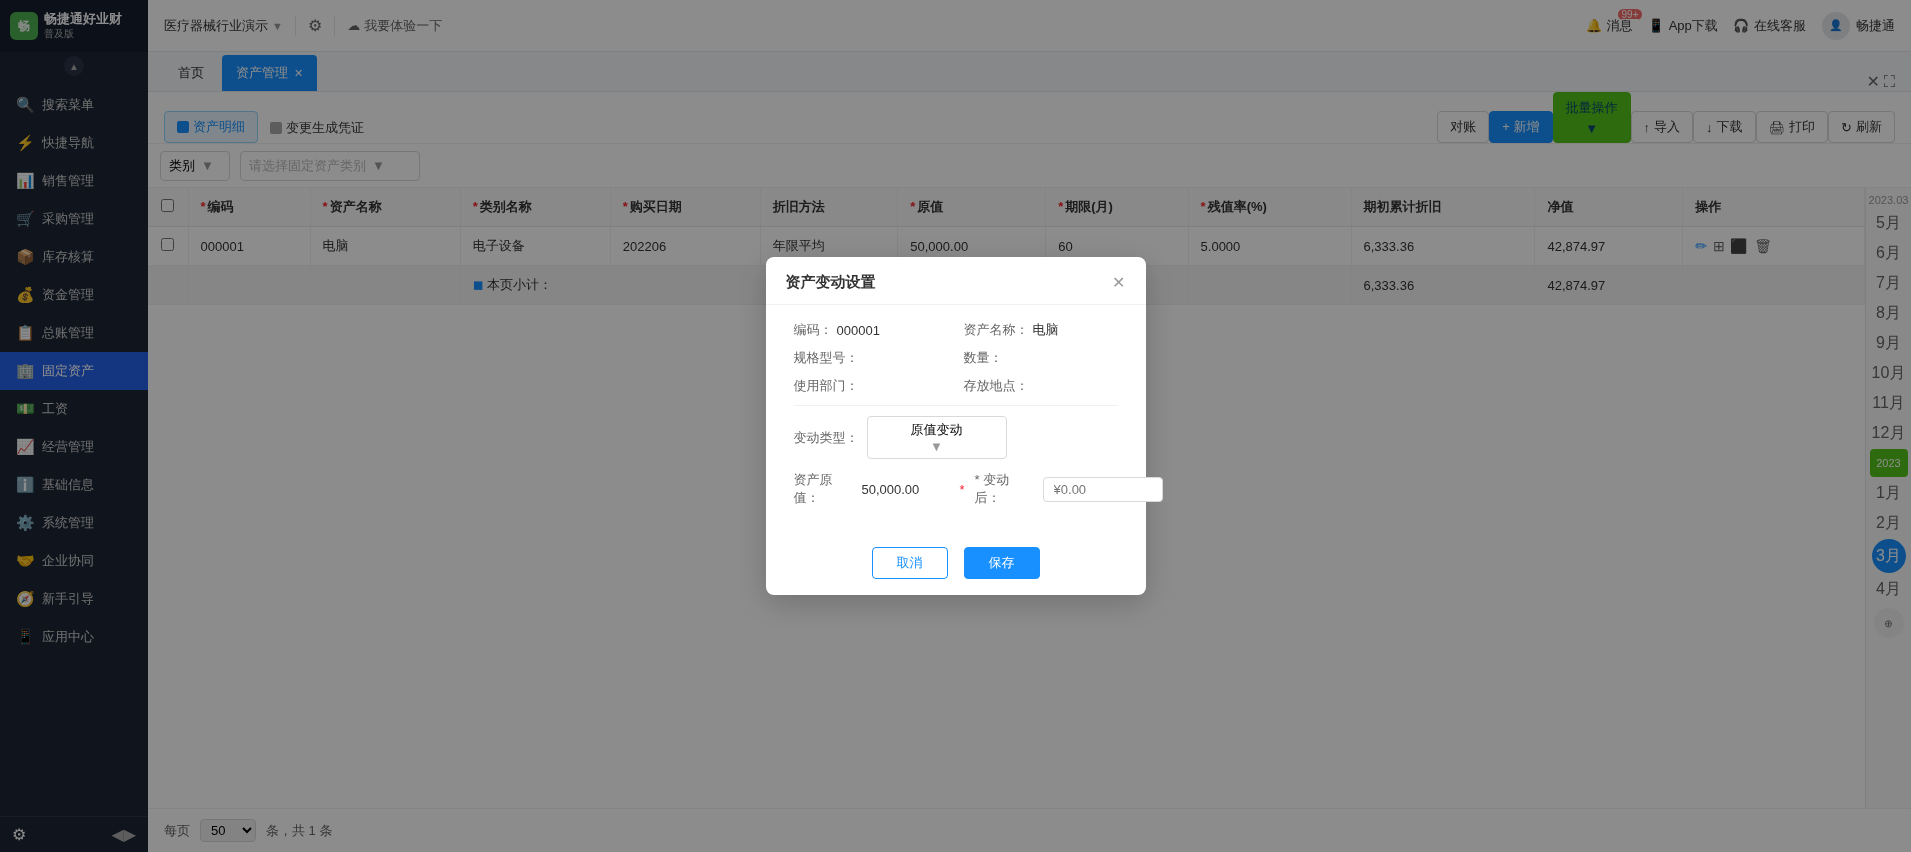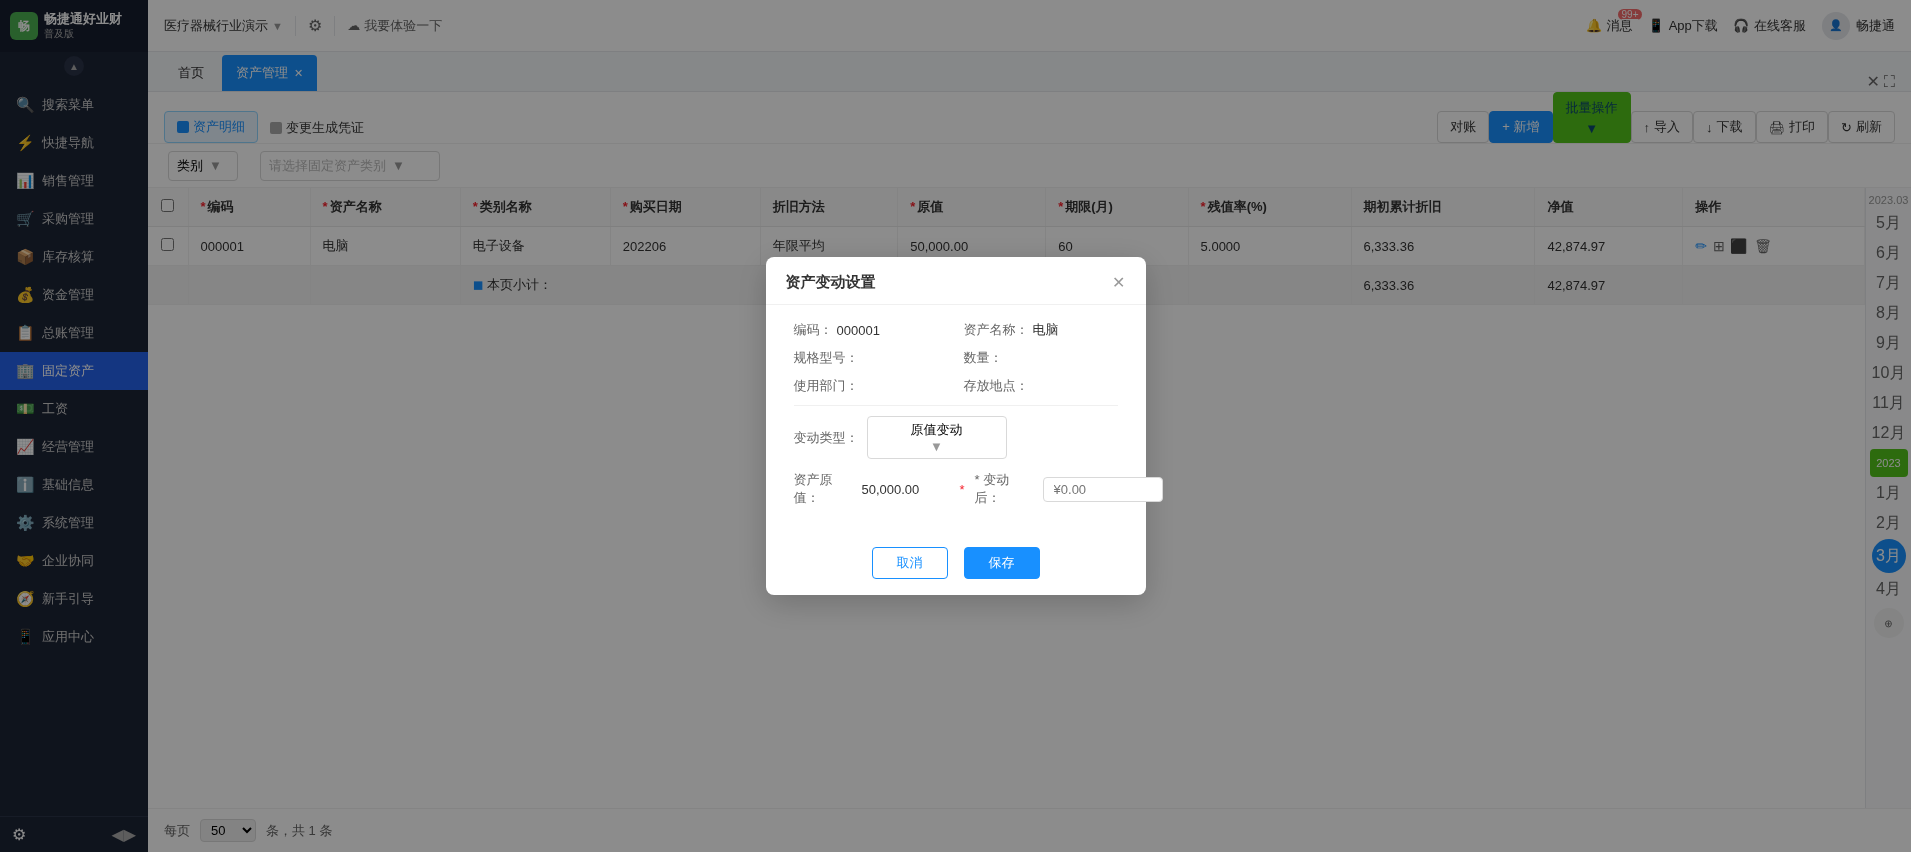--- a/index.html
+++ b/index.html
@@ -181,38 +181,37 @@
       border-color: #52c41a;
       flex-direction: column;
     }
 
     
     .filter-bar {
       height: 44px;
       background: #fff;
       display: flex;
       align-items: center;
-      padding: 0 20px;
+      padding: 0 12px;
       gap: 10px;
       border-bottom: 1px solid #f0f0f0;
     }
     .filter-select {
       height: 30px;
       border: 1px solid #d9d9d9;
       border-radius: 4px;
       padding: 0 8px;
       font-size: 13px;
       display: flex; align-items: center; gap: 6px;
       cursor: pointer;
       background: #fff;
       min-width: 70px;
     }
     .filter-select-wide {
       min-width: 180px;
-      margin-left: 12px;
     }
 
     
     .table-wrap {
       flex: 1;
       background: #fff;
       overflow: auto;
       position: relative;
     }
     table { width: 100%; border-collapse: collapse; font-size: 13px; }

